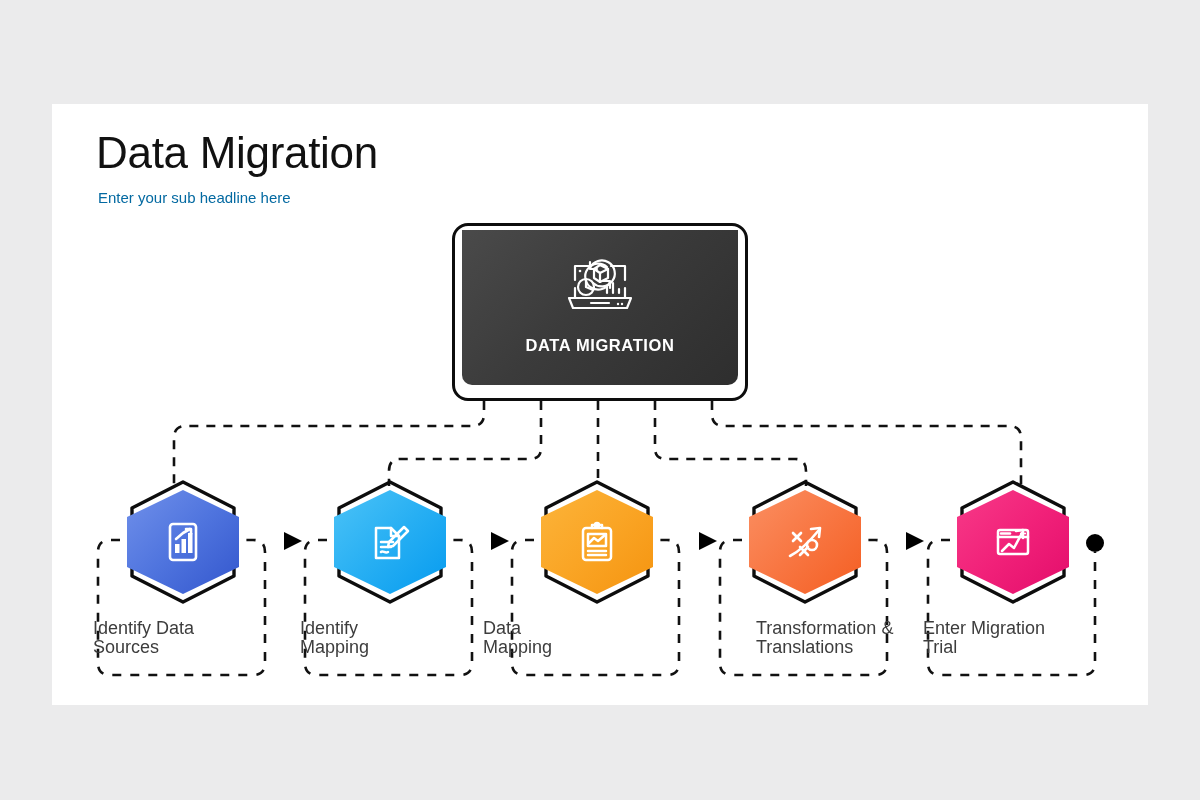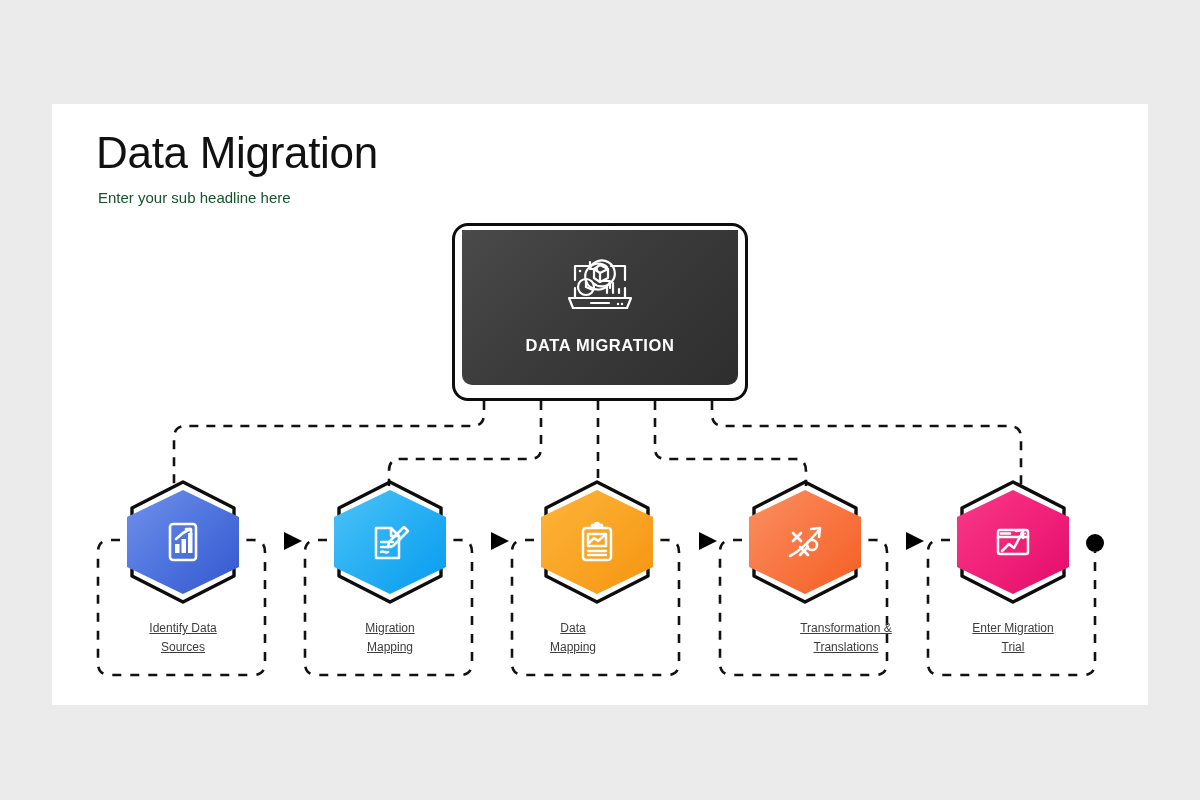--- a/index.html
+++ b/index.html
@@ -43,21 +43,21 @@
     color: #111111;
     letter-spacing: -0.3px;
     white-space: nowrap;
   }
   #subtitle {
     position: absolute;
     left: 98px;
     top: 173px;
     font-size: 15px;
     font-weight: 400;
-    color: #14532d;
+    color: #0369a1;
     white-space: nowrap;
   }
 
   
   #hub-outline {
     position: absolute;
     left: 452px;
     top: 207px;
     width: 296px;
     height: 178px;
@@ -107,26 +107,25 @@
   }
   .hex-icon {
     position: absolute;
     left: 50%; top: 50%;
     transform: translate(-50%, -50%);
     width: 46px;
     height: 46px;
   }
   .step-label {
     position: absolute;
-    text-align: center;
-    font-size: 12px;
+    text-align: left;
+    font-size: 18px;
     line-height: 19px;
     color: #3d3d3d;
     width: 180px;
-    text-decoration: underline;
   }
 </style>
 </head>
 <body>
 
 <div id="page">
 
   <div id="slide"></div>
 
   <svg id="svg-layer" viewBox="0 0 1200 800" xmlns="http://www.w3.org/2000/svg">
@@ -226,21 +225,21 @@
       <svg class="hex-icon" viewBox="0 0 46 46" fill="none" stroke="#ffffff" stroke-width="2.5" stroke-linecap="round" stroke-linejoin="round">
         <path d="M9,9 L24,9 L32,17 L32,39 L9,39 Z"></path>
         <polyline points="24,9 24,17 32,17"></polyline>
         <path d="M14,23 L26,23"></path>
         <path d="M14,28 L24,28"></path>
         <path d="M14,33 C16,31 18,35 21,33"></path>
         <path d="M37,8 L41,12 L26,27 L21,28 L22,23 Z"></path>
       </svg>
     </div>
     <div class="step-label" style="left:300px; top:603px;">
-      <div>Migration</div>
+      <div>Identify</div>
       <div>Mapping</div>
     </div>
   </div>
 
   <div class="step">
     <div class="hex-wrap" style="left:541px; top:474px;">
       <div class="hex-fill" style="background:linear-gradient(135deg,#fcb43a 0%,#faa525 50%,#f59410 100%);"></div>
       <svg class="hex-icon" viewBox="0 0 46 46" fill="none" stroke="#ffffff" stroke-width="2.5" stroke-linecap="round" stroke-linejoin="round">
         <rect x="9" y="9" width="28" height="32" rx="3"></rect>
         <path d="M18,9 L18,6 L28,6 L28,9"></path>

